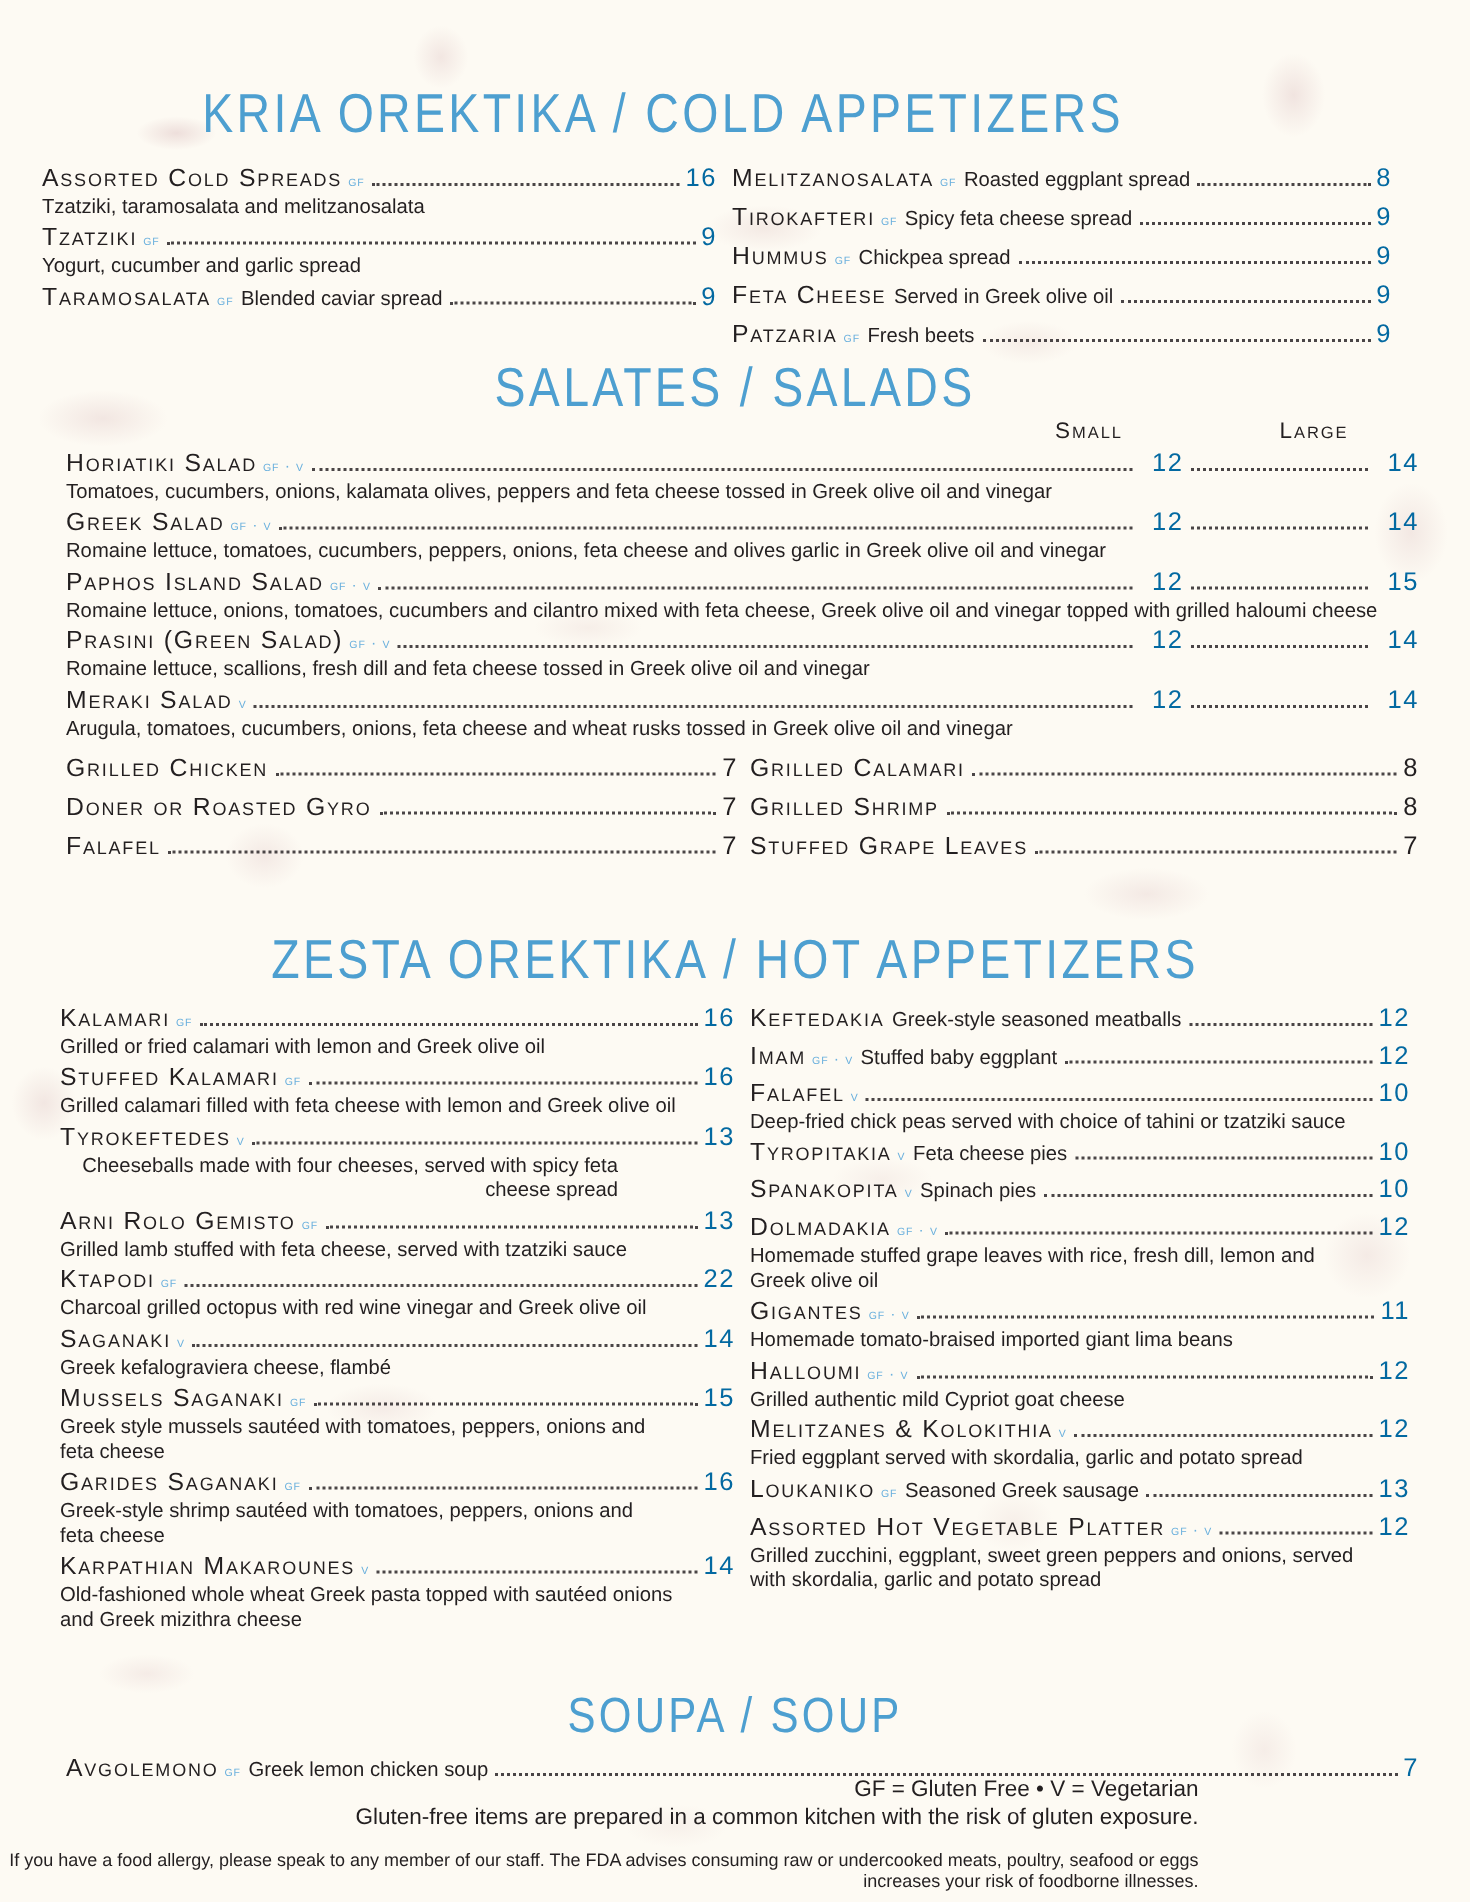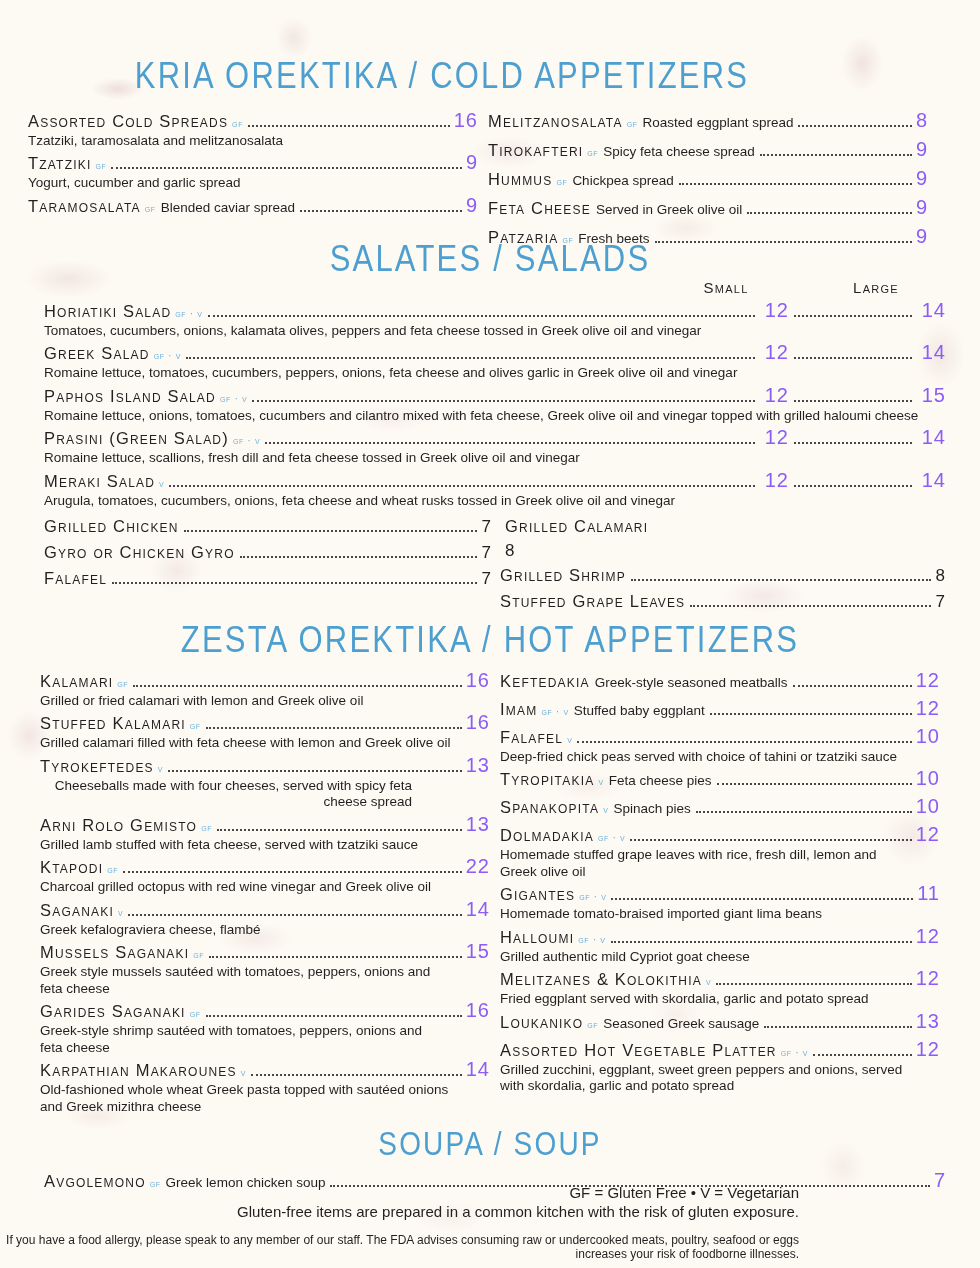--- a/index.html
+++ b/index.html
@@ -72,21 +72,21 @@
   .inline-desc{
     font-size:13.5px;color:#231f20;margin-left:5px;flex:0 0 auto;
     letter-spacing:0;
   }
   .dots{
     flex:1 1 auto;min-width:8px;
     border-bottom:2px dotted #4a4546;
     margin:0 4px 4px 5px;height:1px;
   }
   .price{
-    font-size:20px;color:#8b5cf6;flex:0 0 auto;
+    font-size:17px;color:#0369a1;flex:0 0 auto;
     letter-spacing:1px;text-align:right;
   }
   .desc{
     font-size:13.5px;color:#231f20;line-height:1.22;
     margin:2px 0 3px 0;letter-spacing:0;
   }
 
   .sizehdr{display:flex;justify-content:flex-end;}
   .sizehdr span{
     font-size:15px;letter-spacing:1.3px;
@@ -252,32 +252,32 @@
 
 
     <div class="cols" style="margin-top:9px;">
       <div class="col" style="width:448px;margin-left:44px;">
         <div class="row" style="margin-bottom:8px;">
           <span class="nm firstcap">Grilled Chicken</span>
           <span class="dots2"></span>
           <span class="p2">7</span>
         </div>
         <div class="row" style="margin-bottom:8px;">
-          <span class="nm firstcap">Gyro or Chicken Gyro</span>
+          <span class="nm firstcap">Doner or Roasted Gyro</span>
           <span class="dots2"></span>
           <span class="p2">7</span>
         </div>
         <div class="row">
           <span class="nm firstcap">Falafel</span>
           <span class="dots2"></span>
           <span class="p2">7</span>
         </div>
       </div>
       <div class="col" style="width:446px;margin-left:8px;">
-        <div class="row" style="margin-bottom:8px;flex-direction:column;">
+        <div class="row" style="margin-bottom:8px;">
           <span class="nm firstcap">Grilled Calamari</span>
           <span class="dots2"></span>
           <span class="p2">8</span>
         </div>
         <div class="row" style="margin-bottom:8px;">
           <span class="nm firstcap">Grilled Shrimp</span>
           <span class="dots2"></span>
           <span class="p2">8</span>
         </div>
         <div class="row">

